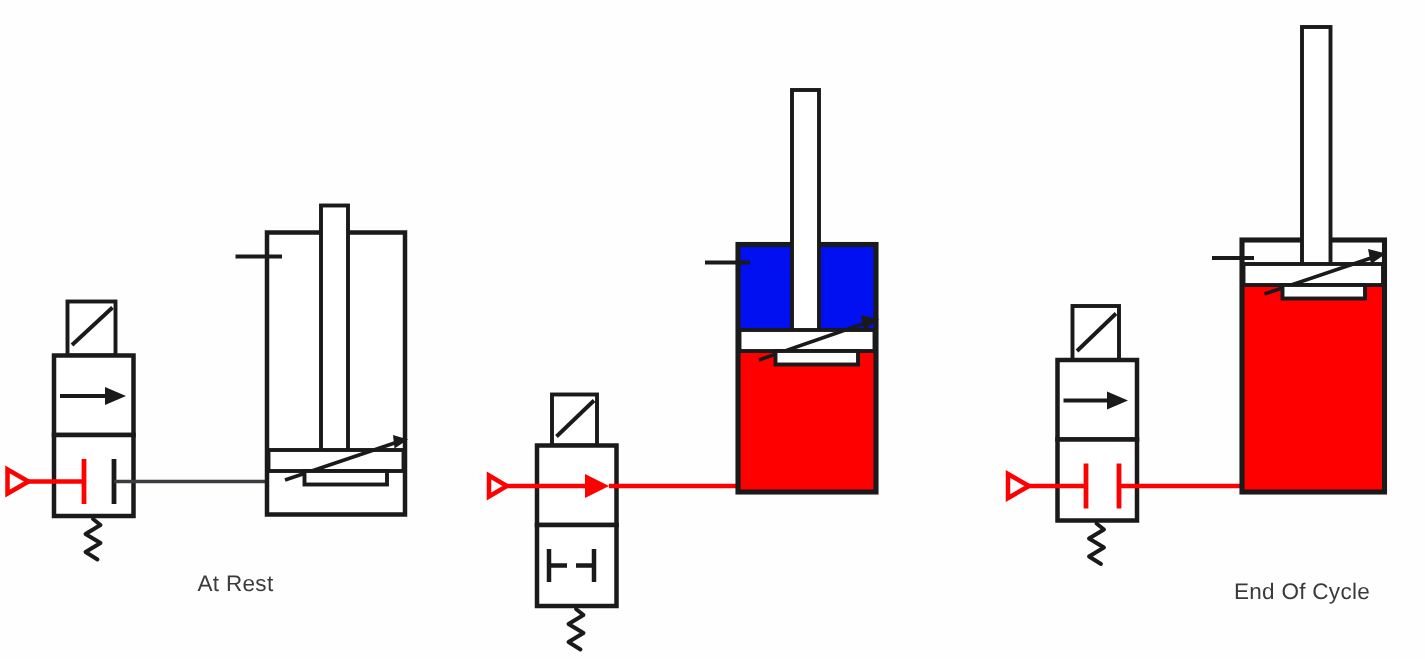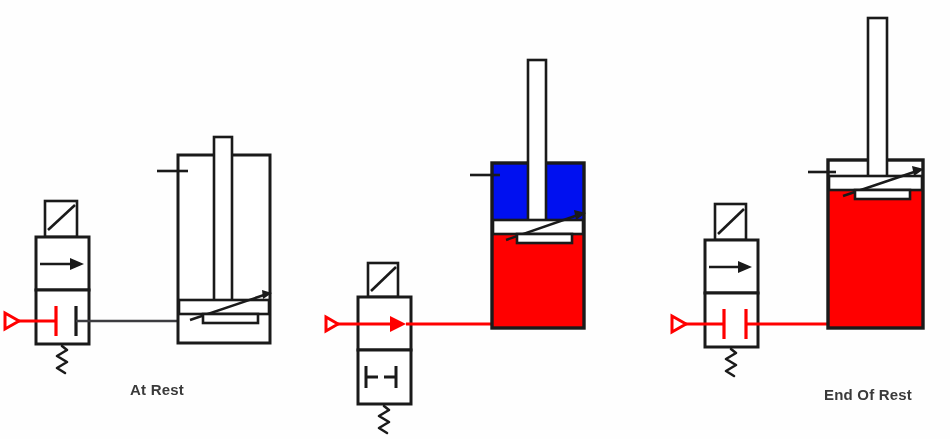--- a/index.html
+++ b/index.html
@@ -11,21 +11,20 @@
     width: 950px;
     height: 439px;
     overflow: hidden;
     font-family: "Liberation Sans", sans-serif;
   }
   #diagram-root {
     position: relative;
     width: 950px;
     height: 439px;
     background: #fefefe;
-    font-weight: bold;
   }
   #diagram-svg {
     position: absolute;
     left: 0;
     top: 0;
   }
   .state-label {
     position: absolute;
     font-family: "Liberation Sans", sans-serif;
     font-size: 15px;
@@ -218,15 +217,15 @@
         </g>
       </g>
 
     </g>
 
   </svg>
 
   <div class="state-label" id="label-at-rest">At Rest</div>
 
 
-  <div class="state-label" id="label-end-cycle">End Of Rest</div>
+  <div class="state-label" id="label-end-cycle">End Of Cycle</div>
 
 </div>
 
 </body></html>

